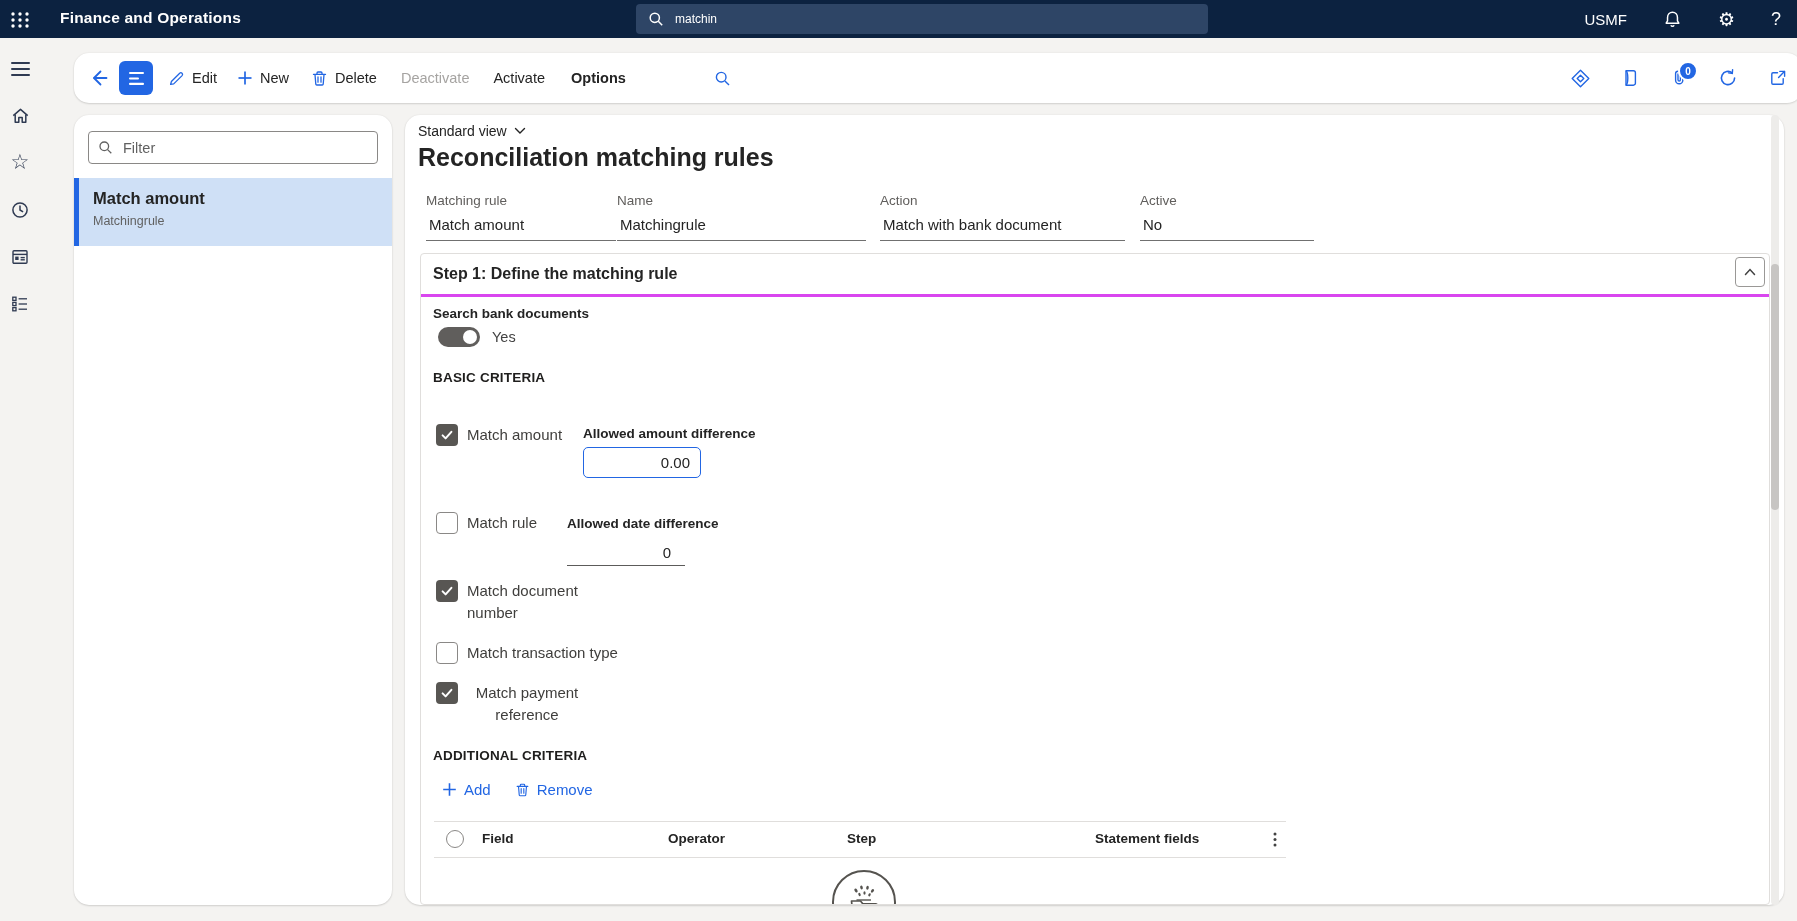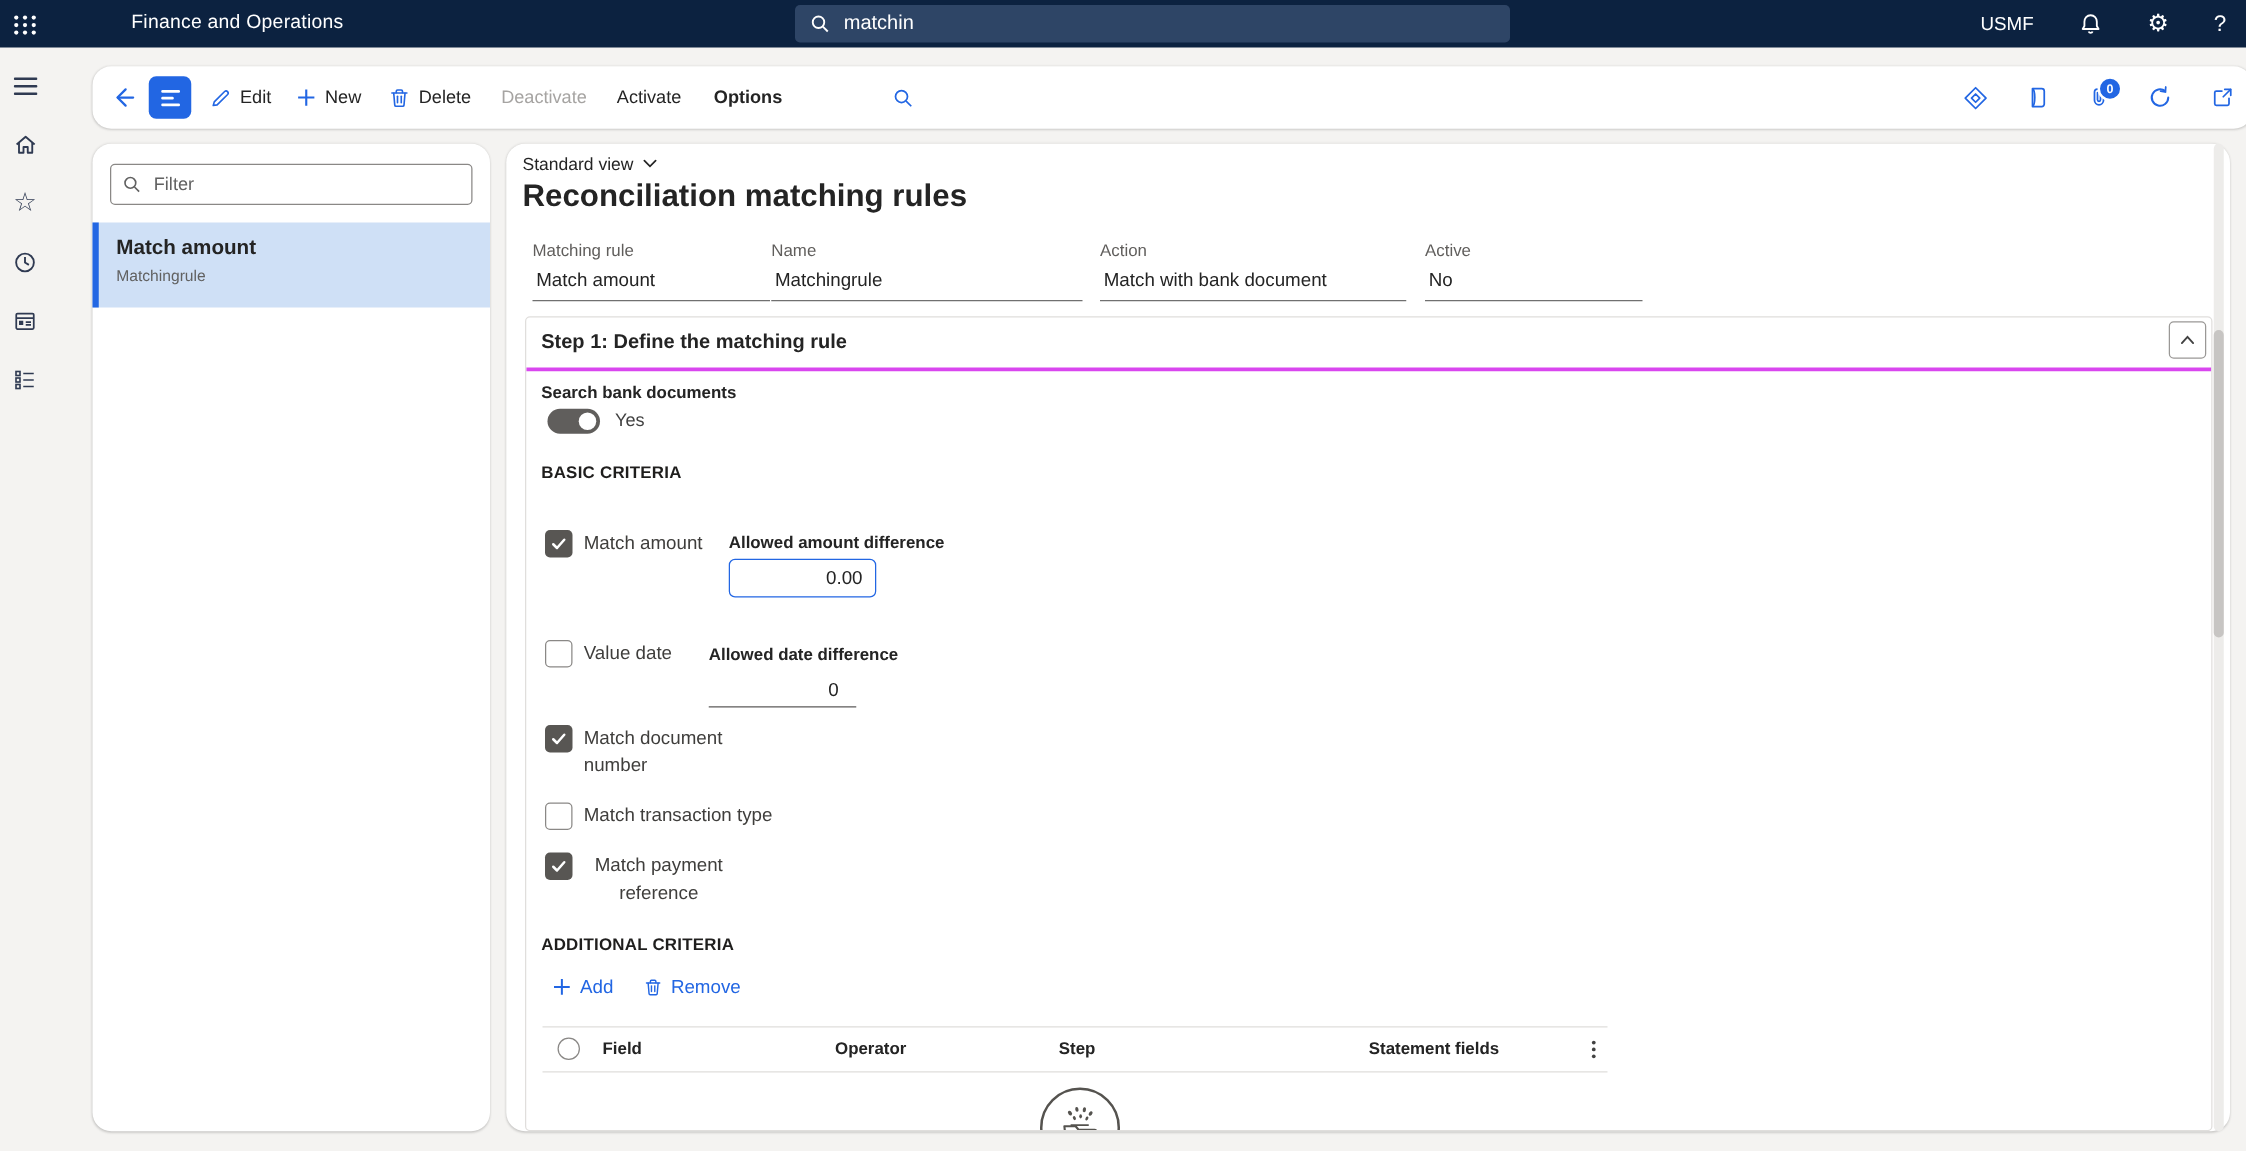--- a/index.html
+++ b/index.html
@@ -2,24 +2,24 @@
 <html><head>
 <meta charset="utf-8">
 <style>
   html,body{margin:0;padding:0;background:#e9e8e6;}
   .canvas{position:relative;width:1797px;height:921px;background:#F4F3F1;overflow:hidden;
           font-family:"Liberation Sans","DejaVu Sans",sans-serif;color:#242424;}
   svg{display:block;}
   
   .topbar{position:absolute;left:0;top:0;width:1797px;height:38px;background:#0C2240;color:#fff;}
   .waffle{position:absolute;left:9px;top:9px;width:22px;height:22px;cursor:pointer;}
-  .app-title{position:absolute;left:60px;top:9px;font-size:15.5px;font-weight:400;letter-spacing:.2px;margin-left:45px;}
+  .app-title{position:absolute;left:60px;top:9px;font-size:15.5px;font-weight:700;letter-spacing:.2px;}
   .top-search{position:absolute;left:636px;top:4px;width:572px;height:30px;background:#2E4566;border-radius:4px;
               display:flex;align-items:center;gap:9px;padding:0 12px;box-sizing:border-box;}
-  .top-search input{background:transparent;border:0;outline:0;color:#fff;font-size:16px;width:100%;
+  .top-search input{background:transparent;border:0;outline:0;color:#fff;font-size:12px;width:100%;
                     font-family:inherit;}
   .top-right{position:absolute;right:16px;top:0;height:38px;display:flex;align-items:center;gap:36px;}
   .top-right .itm{display:flex;align-items:center;justify-content:center;cursor:pointer;}
   .company{font-size:15px;font-weight:400;}
   .glyph{font-family:"DejaVu Sans",sans-serif;}
   
   .rail{position:absolute;left:0;top:38px;width:40px;bottom:0;display:flex;flex-direction:column;align-items:center;color:#2F3A52;}
   .rail .ric{margin-top:26px;height:21px;display:flex;align-items:center;justify-content:center;cursor:pointer;}
   .rail .ric:first-child{margin-top:20px;}
   .star-glyph{font-size:21px;line-height:21px;color:#2F3A52;}
@@ -329,21 +329,21 @@
         </div>
         <div class="cbxlabel">Match amount</div>
       </div>
       <div class="extrafield" style="left:162px;top:172px;">
         <div class="elbl">Allowed amount difference</div>
         <input class="amt-input" value="0.00" style="">
       </div>
 
       <div class="cbxrow" style="top:258px;">
         <div class="cbx off"></div>
-        <div class="cbxlabel">Value date</div>
+        <div class="cbxlabel">Match rule</div>
       </div>
       <div class="extrafield" style="left:146px;top:262px;">
         <div class="elbl">Allowed date difference</div>
         <input class="date-input" value="0" style="">
       </div>
 
       <div class="cbxrow" style="top:326px;">
         <div class="cbx on">
           <svg width="14" height="14" viewBox="0 0 14 14" fill="none" stroke="#fff" stroke-width="2" stroke-linecap="round" stroke-linejoin="round">
               <polyline points="2.6,7.4 5.6,10.4 11.4,3.8"></polyline>

